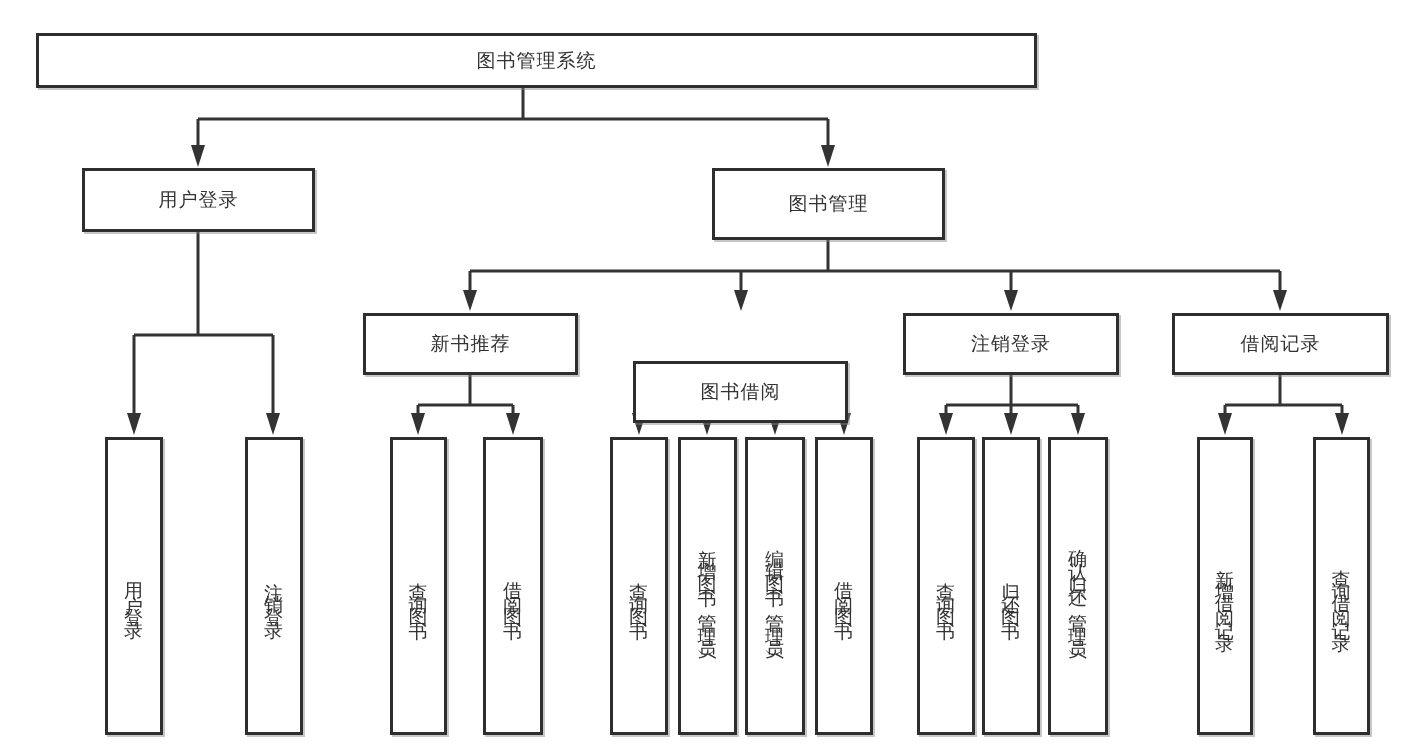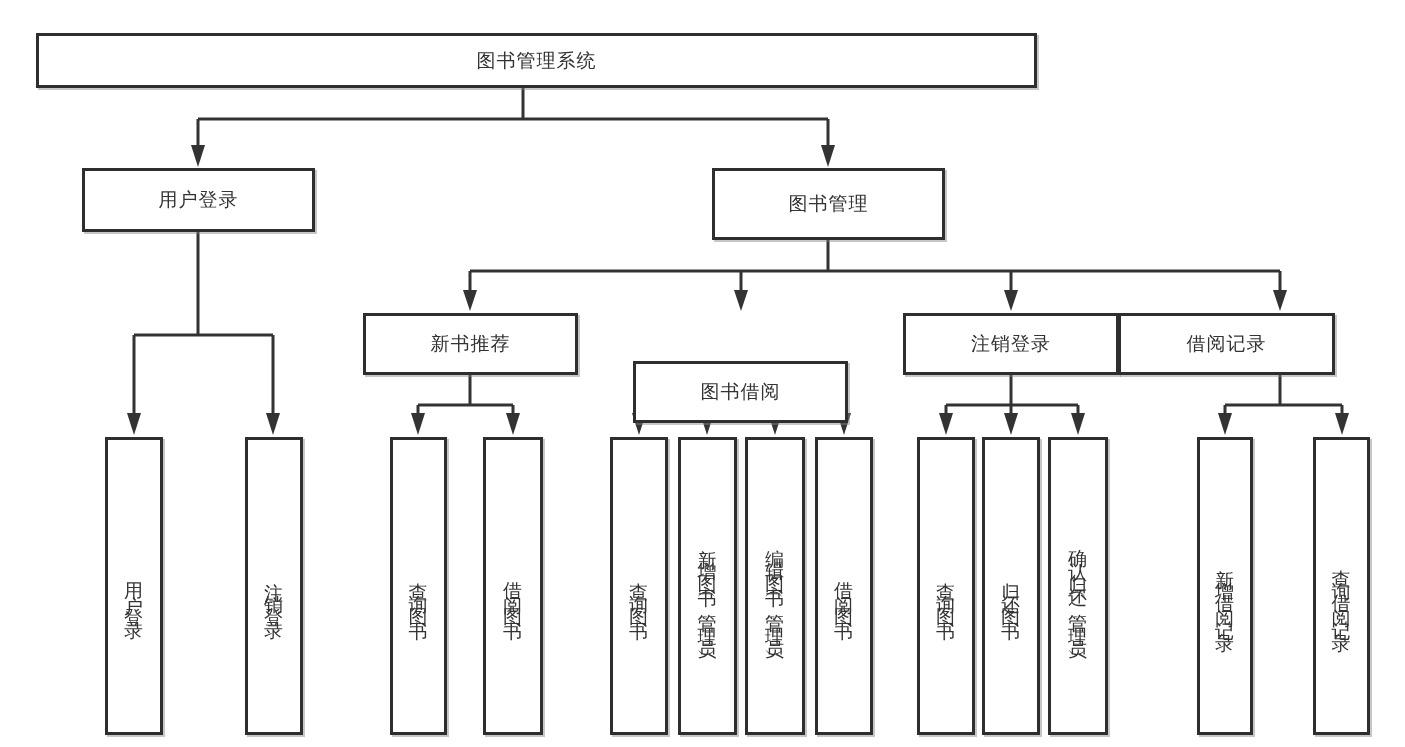--- a/index.html
+++ b/index.html
@@ -153,21 +153,21 @@
 
   <div class="hbox" style="left:363px;top:313px;width:215px;height:62px;">
     <span>新书推荐</span>
   </div>
   <div class="hbox" style="left:633px;top:313px;width:215px;height:62px;margin-top:48px;">
     <span>图书借阅</span>
   </div>
   <div class="hbox" style="left:903px;top:313px;width:216px;height:62px;">
     <span>注销登录</span>
   </div>
-  <div class="hbox" style="left:1118px;top:313px;width:217px;height:62px;">
+  <div class="hbox" style="left:1172px;top:313px;width:217px;height:62px;">
     <span>借阅记录</span>
   </div>
 
   <div class="vbox" style="left:105px;width:58px;">
     <span>用户登录</span>
   </div>
   <div class="vbox" style="left:245px;width:58px;">
     <span>注销登录</span>
   </div>
 

